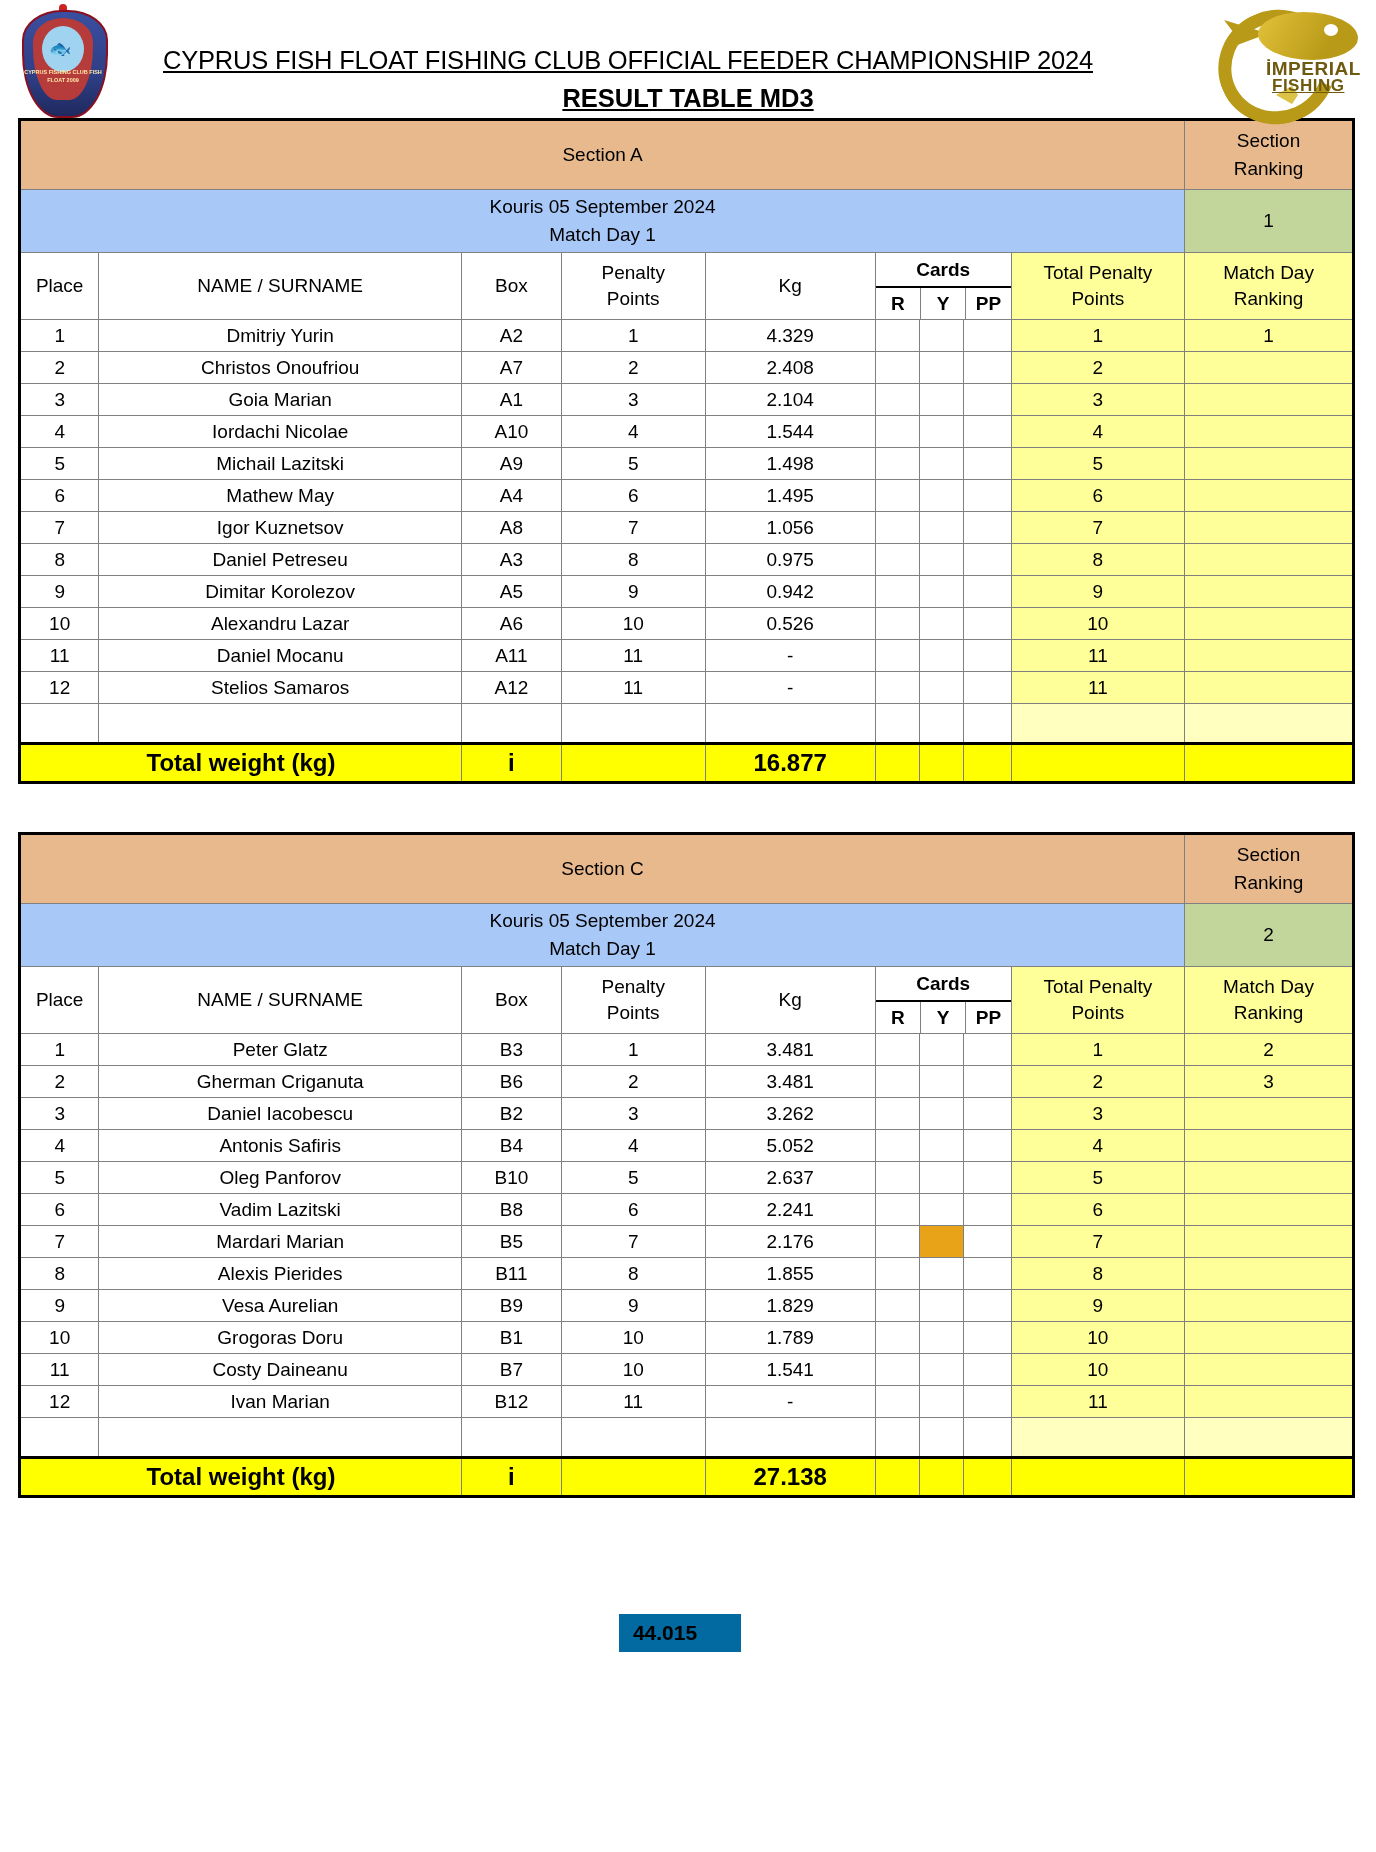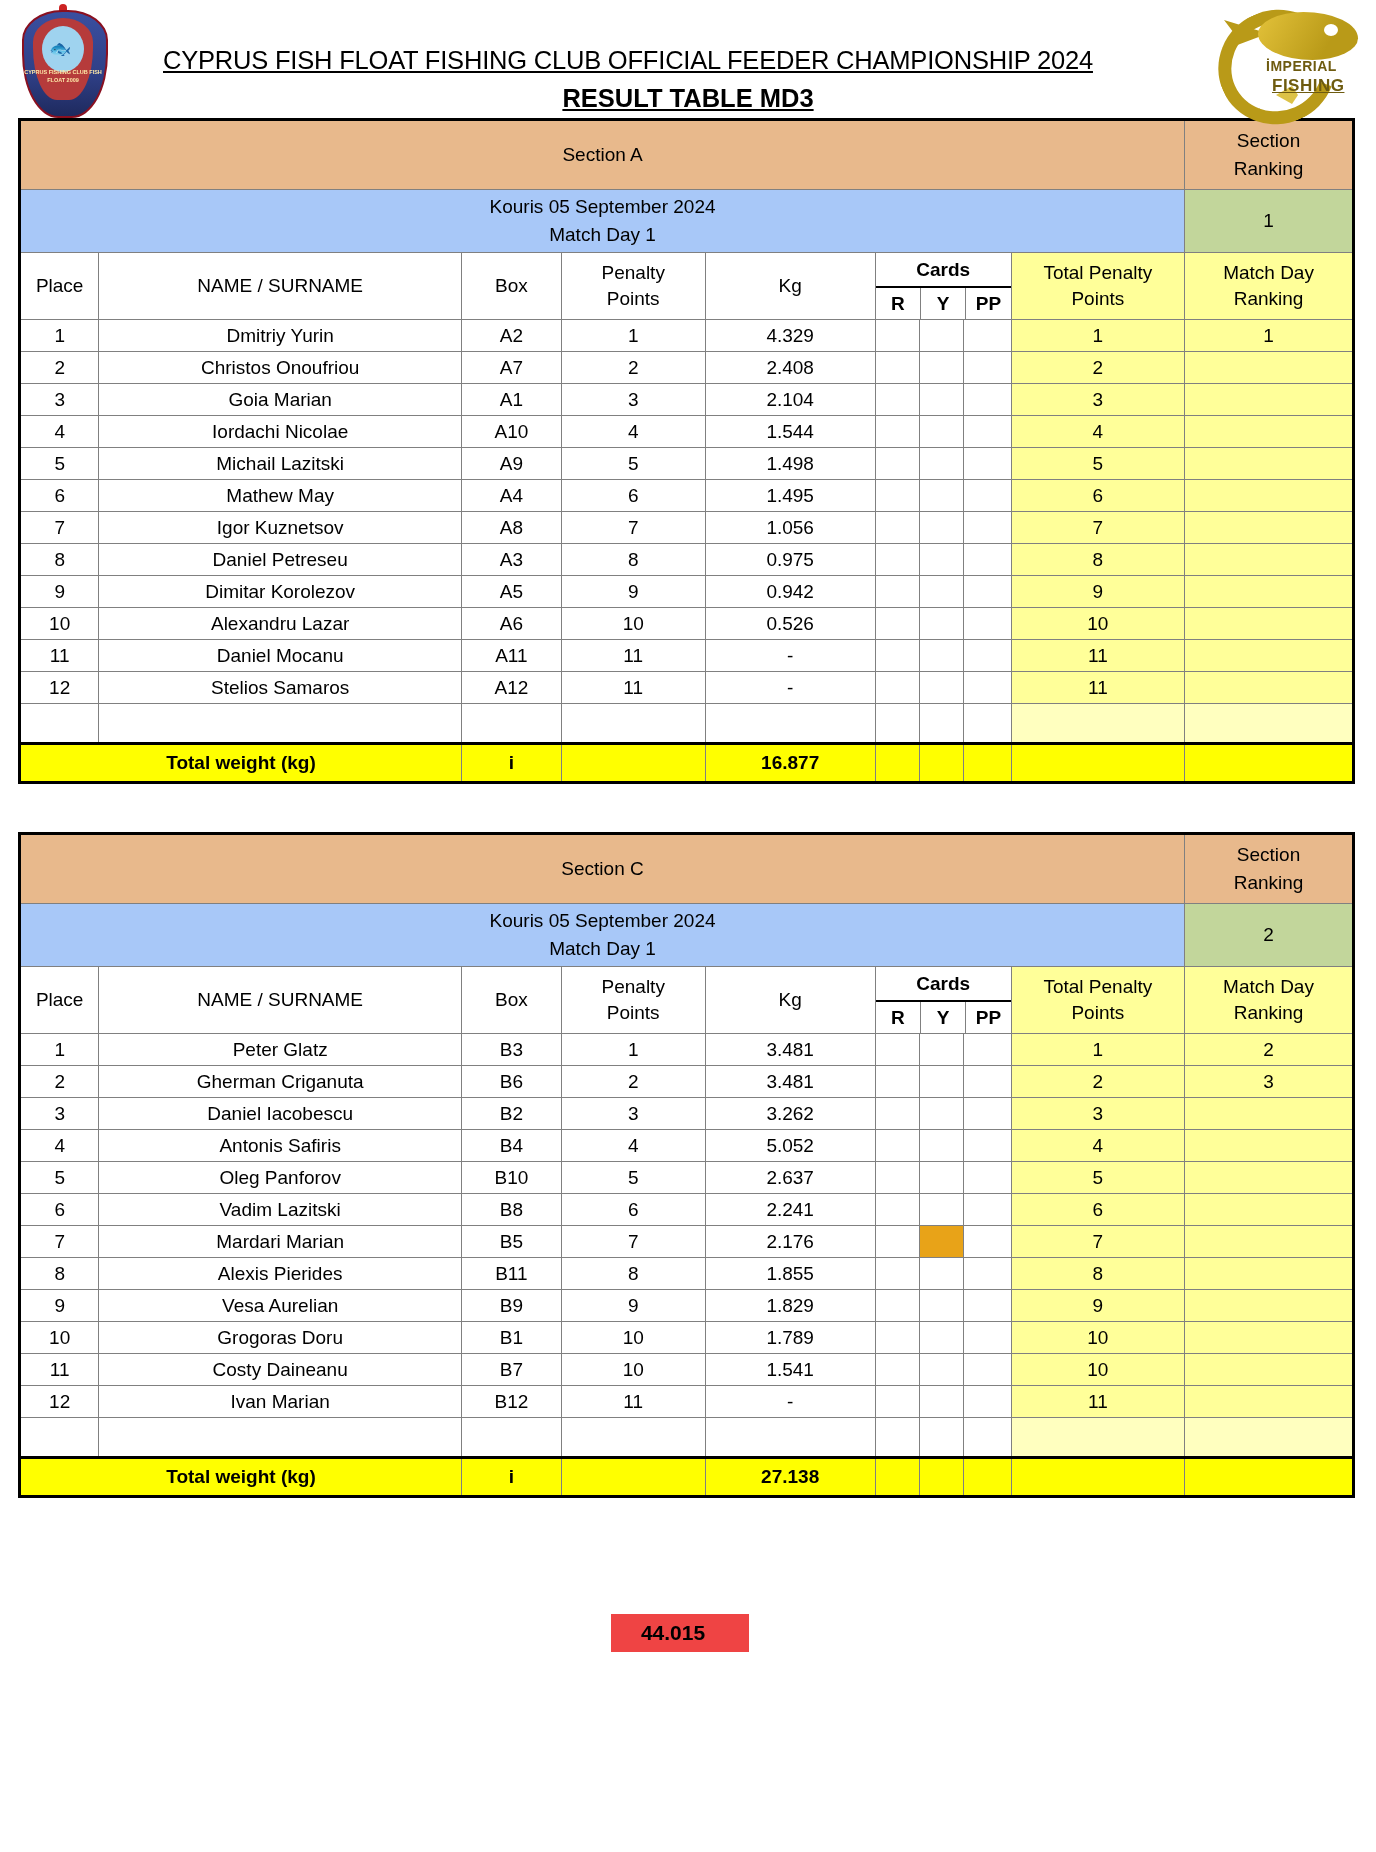--- a/index.html
+++ b/index.html
@@ -176,37 +176,37 @@
   td.card-cell { background: transparent; }
   td.card-yellow { background: #e8a318; }
 
   tr.blankrow td { height: 38px; }
   tr.blankrow td.total-pp, tr.blankrow td.md-rank { background: #ffffbf; }
 
   tr.totalrow td {
     background: #ffff00;
     font-weight: bold;
     height: 36px;
-    font-size: 19px;
+    font-size: 24px;
   }
   td.total-label { text-align: center; padding-right: 0; }
   td.total-kg { text-align: right; padding-right: 10px; }
 
   .gap { height: 48px; }
 
   .grand-wrap {
     margin-top: 116px;
     text-align: center;
   }
   .grand-total {
     display: inline-block;
-    background: #ef4444;
+    background: #0369a1;
     font-size: 21px;
     font-weight: bold;
-    padding: 7px 44px 7px 30px;
+    padding: 7px 44px 7px 14px;
     position: relative;
     left: -8px;
   }
 
   
   .shield {
     position: relative;
     width: 82px; height: 110px;
   }
   .shield .body {
@@ -267,21 +267,21 @@
     background: #ffffff; border-radius: 50%;
   }
   .imp .tail {
     position: absolute; left: 18px; top: 18px;
     width: 44px; height: 30px;
     background: #b99a18;
     clip-path: polygon(0 0, 100% 45%, 0 100%, 26% 50%);
   }
   .imp .t1 {
     position: absolute; left: 60px; top: 56px;
-    font-size: 14px; font-weight: bold; color: #6e5b10;
+    font-size: 19px; font-weight: bold; color: #6e5b10;
     letter-spacing: 0.5px;
   }
   .imp .t2 {
     position: absolute; left: 66px; top: 74px;
     font-size: 17px; font-weight: bold; color: #6e5b10;
     letter-spacing: 0.5px;
     text-decoration: underline;
   }
   .imp .fly {
     position: absolute; left: 70px; top: 84px;

